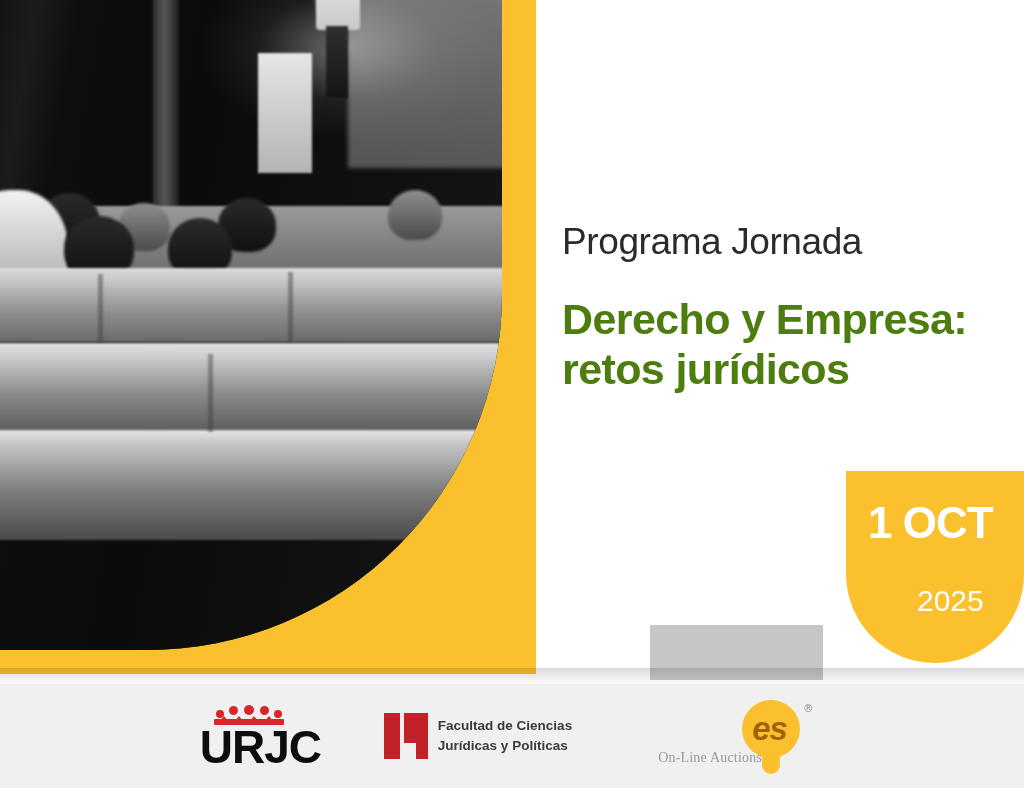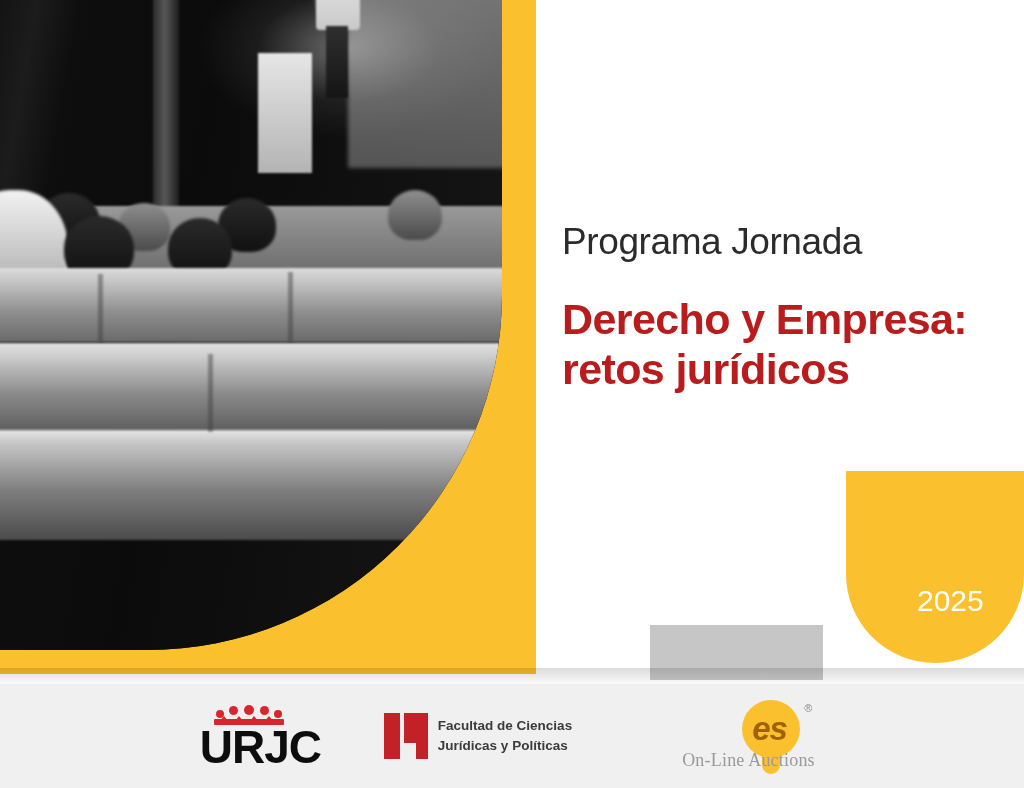--- a/index.html
+++ b/index.html
@@ -149,21 +149,21 @@
     line-height:1.1;
     white-space:nowrap;
   }
 
   .headline {
     position:absolute;
     left:26px; top:294px;
     width:430px;
     font-size:43px;
     font-weight:bold;
-    color:#b91c1c;
+    color:#4d7c0f;
     line-height:1.17;
     letter-spacing:-0.6px;
   }
 
   
   .gray-box {
     position:absolute;
     left:650px; top:625px;
     width:173px; height:55px;
     background:#C6C6C6;
@@ -282,22 +282,22 @@
     position:absolute; left:124px; top:14px;
     font-size:33px; font-weight:bold; font-style:italic; color:#a16207;
     letter-spacing:-1px; line-height:1; z-index:3;
   }
   .gobid .reg {
     position:absolute; left:176px; top:4px;
     font-size:11px; color:#8a8a8a;
   }
   .gobid .tagline {
     position:absolute; left:30px; top:52px;
-    font-size:18px; color:#9a9a9a; font-family:"Liberation Serif", serif;
-    letter-spacing:.2px; white-space:nowrap;margin-left:24px;
+    font-size:14px; color:#9a9a9a; font-family:"Liberation Serif", serif;
+    letter-spacing:.2px; white-space:nowrap;
   }
 </style>
 </head>
 <body>
 
 <div id="poster">
 
   <div class="left-visual">
 
     <div class="yellow-shape"></div>
@@ -340,20 +340,21 @@
   </div>
 
   <div class="right-panel">
     <div class="kicker">Programa Jornada</div>
     <div class="headline">Derecho y Empresa: retos jurídicos</div>
   </div>
 
   <div class="gray-box"></div>
 
   <div class="date-badge">
+    <div class="day">1 OCT</div>
     <div class="year">2025</div>
   </div>
 
   <div class="footer-shadow"></div>
   <div class="footer">
     <div class="logos">
 
       <div class="urjc">
         <div class="urjc-mark">
           <div class="crown">

